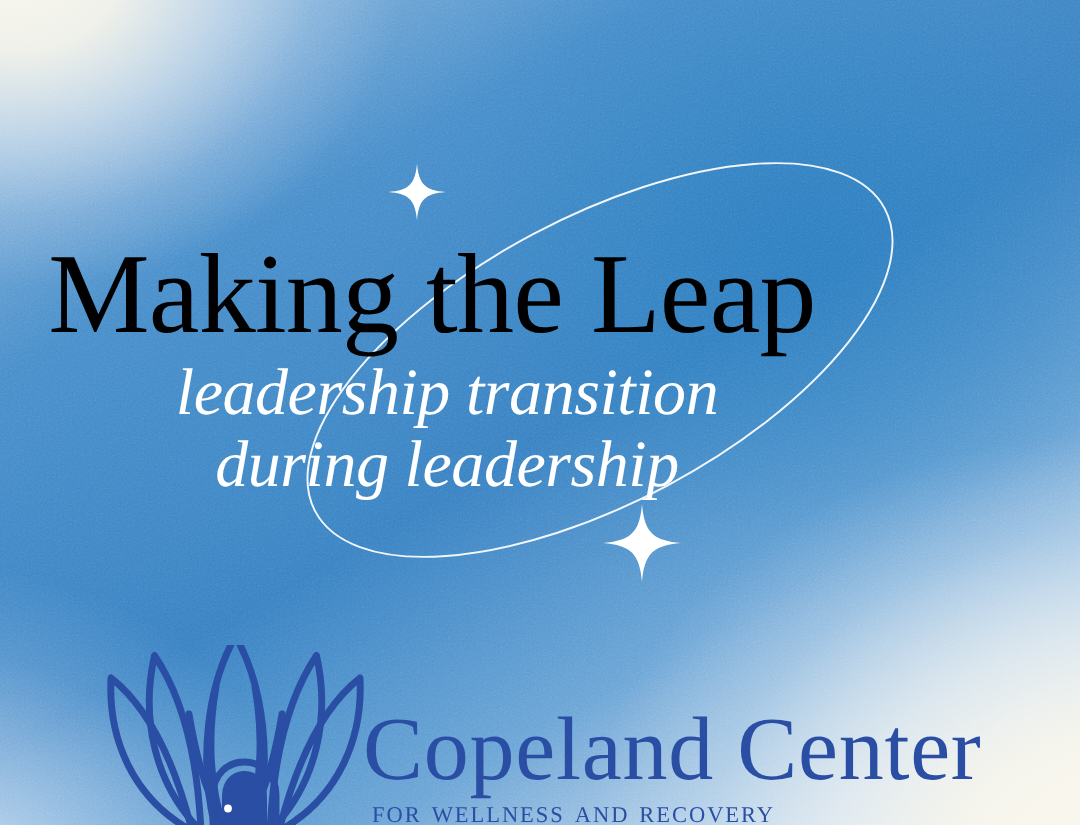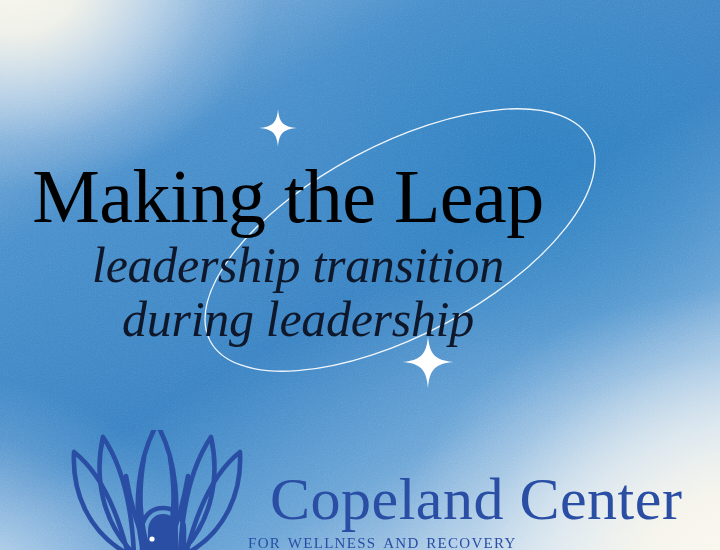--- a/index.html
+++ b/index.html
@@ -117,23 +117,23 @@
     letter-spacing: -0.5px;
   }
   .subtitle {
     position: absolute;
     left: 0;
     top: 238px;
     width: 596px;
     font-family: "Liberation Serif", serif;
     font-style: italic;
     font-weight: 400;
-    font-size: 50px;
+    font-size: 44px;
     line-height: 1.08;
-    color: #0f172a;
+    color: #ffffff;
     letter-spacing: -0.3px;
   }
   .subtitle .sub-line { display: block; }
 
   
   .logo {
     position: absolute;
     left: 66px;
     top: 430px;
     width: 654px;
@@ -151,21 +151,20 @@
     padding-bottom: 2px;
     margin-left: -6px;
   }
   .logo-name {
     font-family: "Liberation Serif", serif;
     font-size: 60px;
     line-height: 0.98;
     color: #2a4ea3;
     letter-spacing: 0.5px;
     white-space: nowrap;
-    margin-left: 28px;
   }
   .logo-tag {
     font-family: "Liberation Serif", serif;
     font-size: 21.5px;
     line-height: 1;
     color: #2a4ea3;
     letter-spacing: 1.3px;
     font-variant: small-caps;
     text-transform: lowercase;
     margin-top: 2px;

